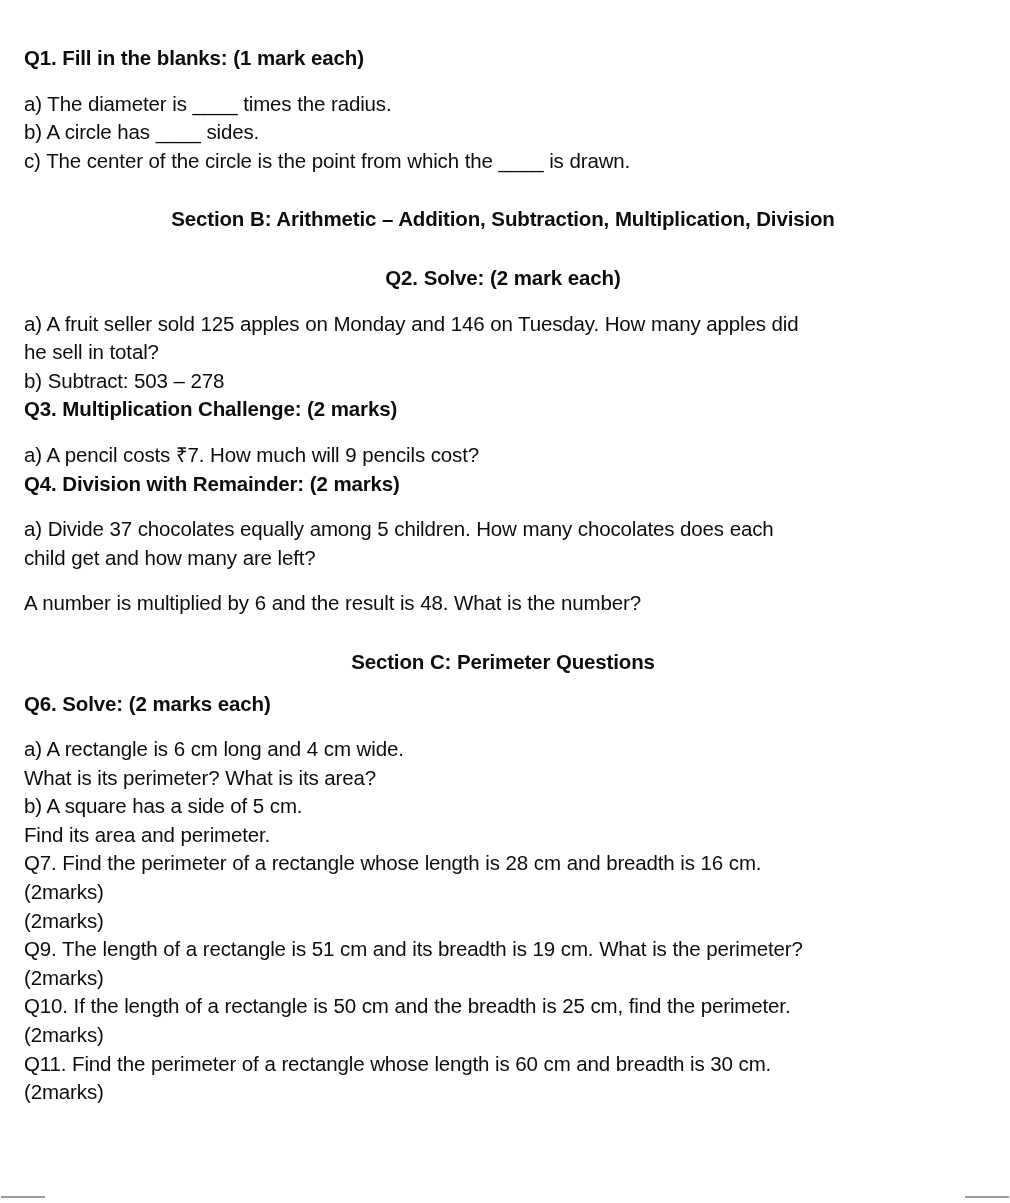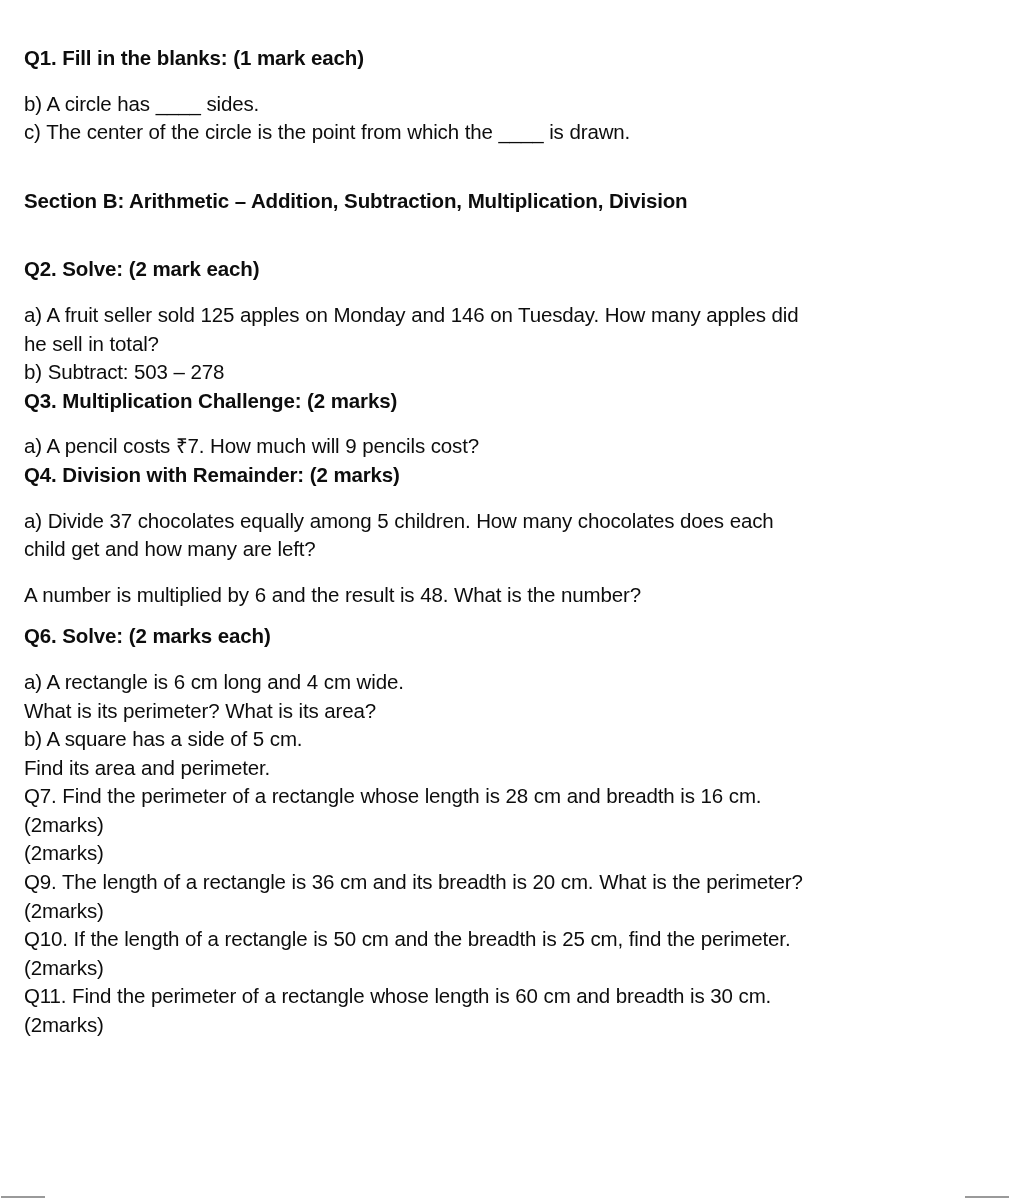--- a/index.html
+++ b/index.html
@@ -41,21 +41,21 @@
     white-space: pre-wrap;
     word-spacing: 0.2px;
   }
   .blk.bold {
     font-weight: bold;
   }
   
   .gap-lg { margin-top: 17px; }
   .gap-md { margin-top: 13px; }
   .gap-sm { margin-top: 0px; }
-  .gap-xl { margin-top: 40px; }
+  .gap-xl { margin-top: 30px; text-align: center; }
 
   .line { display: block; }
 
   
   .crop-mark {
     position: absolute;
     bottom: 5px;
     height: 2px;
     background: #9a9a9a;
   }
@@ -64,20 +64,21 @@
 </style>
 </head>
 <body>
 
 <div class="page">
   <div class="content">
 
     <div class="blk bold gap-sm">Q1. Fill in the blanks: (1 mark each)</div>
 
     <div class="gap-lg">
+      <div class="blk line">a) The diameter is ____ times the radius.</div>
       <div class="blk line">b) A circle has ____ sides.</div>
       <div class="blk line">c) The center of the circle is the point from which the ____ is drawn.</div>
     </div>
 
     <div class="blk bold gap-xl">Section B: Arithmetic – Addition, Subtraction, Multiplication, Division</div>
 
     <div class="blk bold gap-xl">Q2. Solve: (2 mark each)</div>
 
     <div class="gap-lg">
       <div class="blk line">a) A fruit seller sold 125 apples on Monday and 146 on Tuesday. How many apples did</div>
@@ -94,41 +95,42 @@
     <div class="blk bold gap-sm">Q4. Division with Remainder: (2 marks)</div>
 
     <div class="gap-lg">
       <div class="blk line">a) Divide 37 chocolates equally among 5 children. How many chocolates does each</div>
       <div class="blk line">child get and how many are left?</div>
     </div>
 
 
     <div class="blk gap-lg">A number is multiplied by 6 and the result is 48. What is the number?</div>
 
+    <div class="blk bold gap-xl">Section C: Perimeter Questions</div>
 
     <div class="blk bold gap-md">Q6. Solve: (2 marks each)</div>
 
     <div class="gap-lg">
       <div class="blk line">a) A rectangle is 6 cm long and 4 cm wide.</div>
       <div class="blk line">What is its perimeter? What is its area?</div>
       <div class="blk line">b) A square has a side of 5 cm.</div>
       <div class="blk line">Find its area and perimeter.</div>
     </div>
 
     <div class="gap-sm">
       <div class="blk line">Q7. Find the perimeter of a rectangle whose length is 28 cm and breadth is 16 cm.</div>
       <div class="blk line">(2marks)</div>
     </div>
 
     <div class="gap-sm">
       <div class="blk line">(2marks)</div>
     </div>
 
     <div class="gap-sm">
-      <div class="blk line">Q9. The length of a rectangle is 36 cm and its breadth is 20 cm. What is the perimeter?</div>
+      <div class="blk line">Q9. The length of a rectangle is 51 cm and its breadth is 19 cm. What is the perimeter?</div>
       <div class="blk line">(2marks)</div>
     </div>
 
     <div class="gap-sm">
       <div class="blk line">Q10. If the length of a rectangle is 50 cm and the breadth is 25 cm, find the perimeter.</div>
       <div class="blk line">(2marks)</div>
     </div>
 
     <div class="gap-sm">
       <div class="blk line">Q11. Find the perimeter of a rectangle whose length is 60 cm and breadth is 30 cm.</div>

